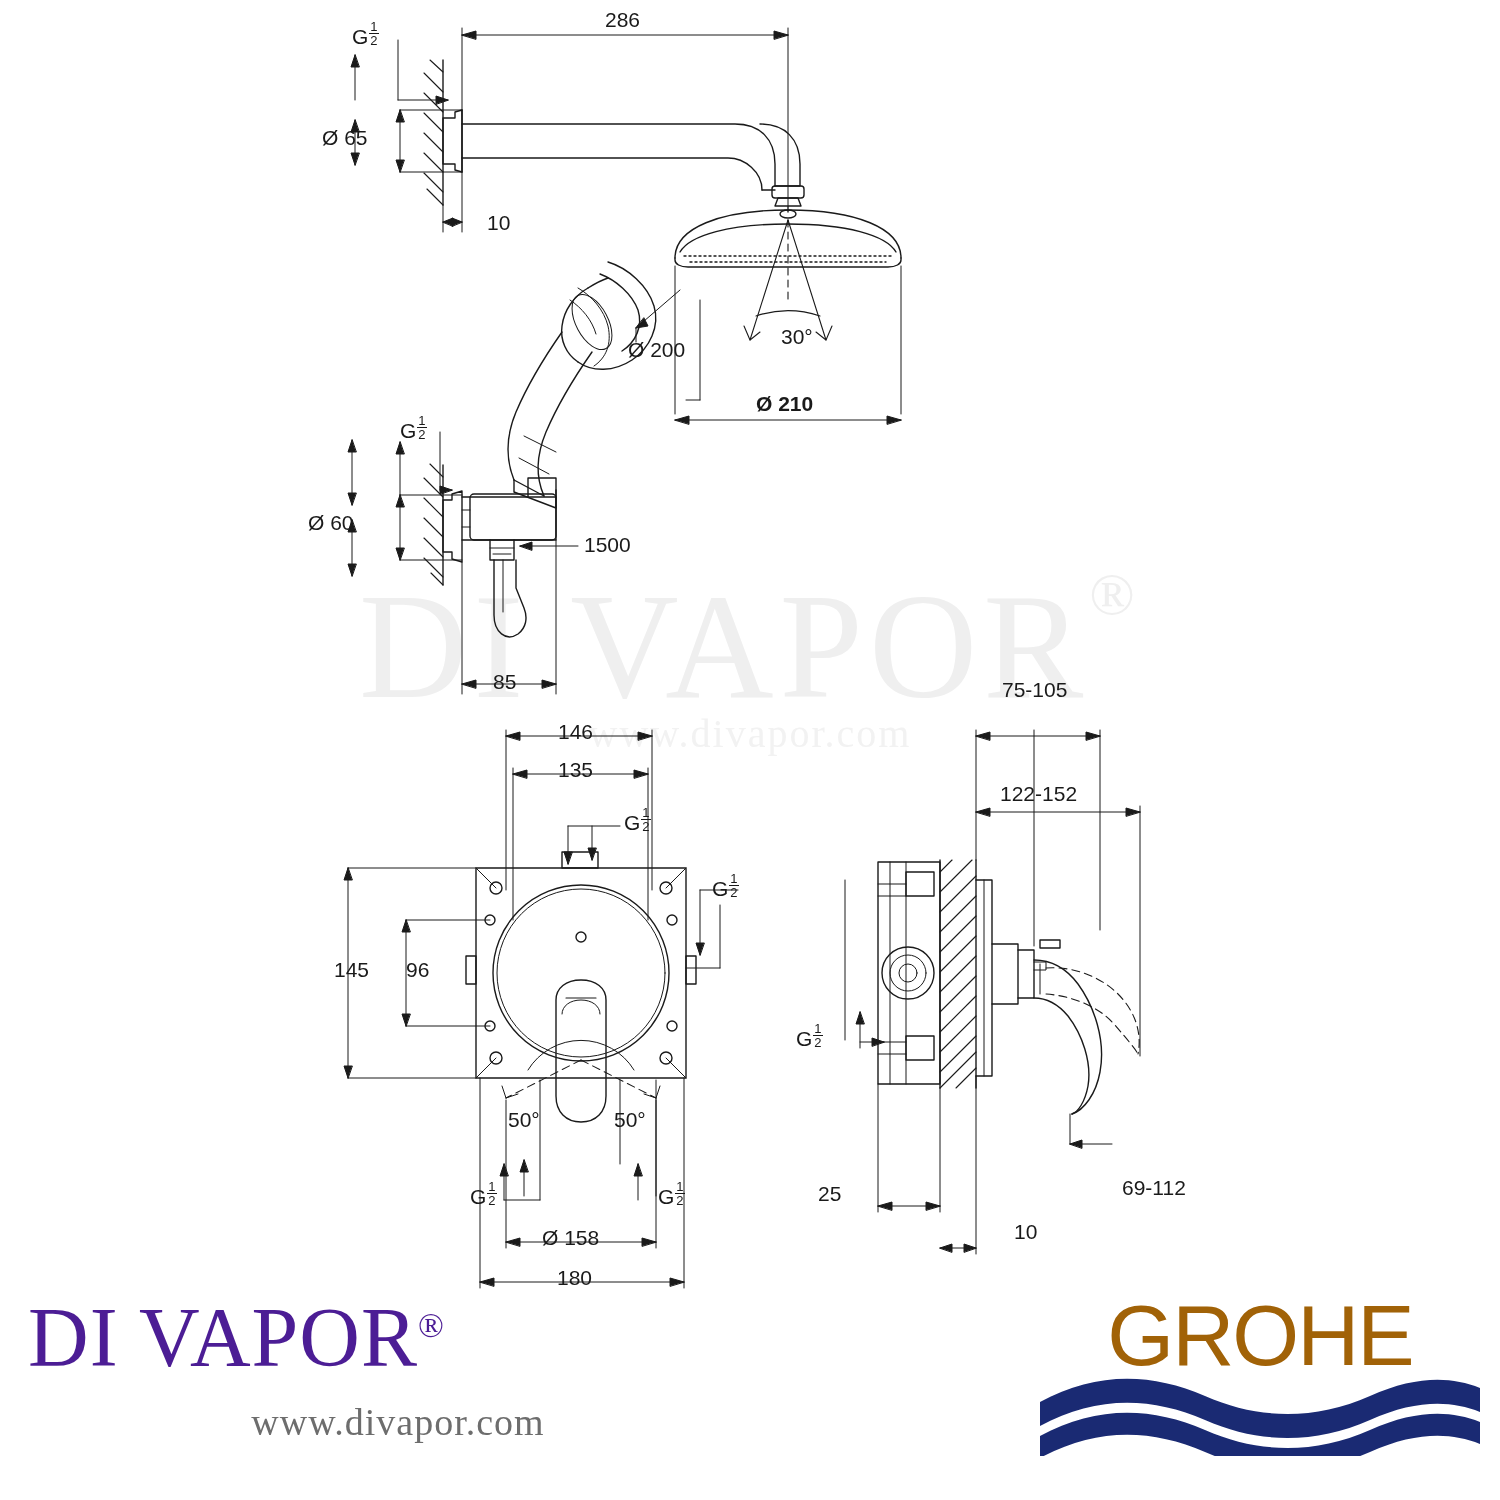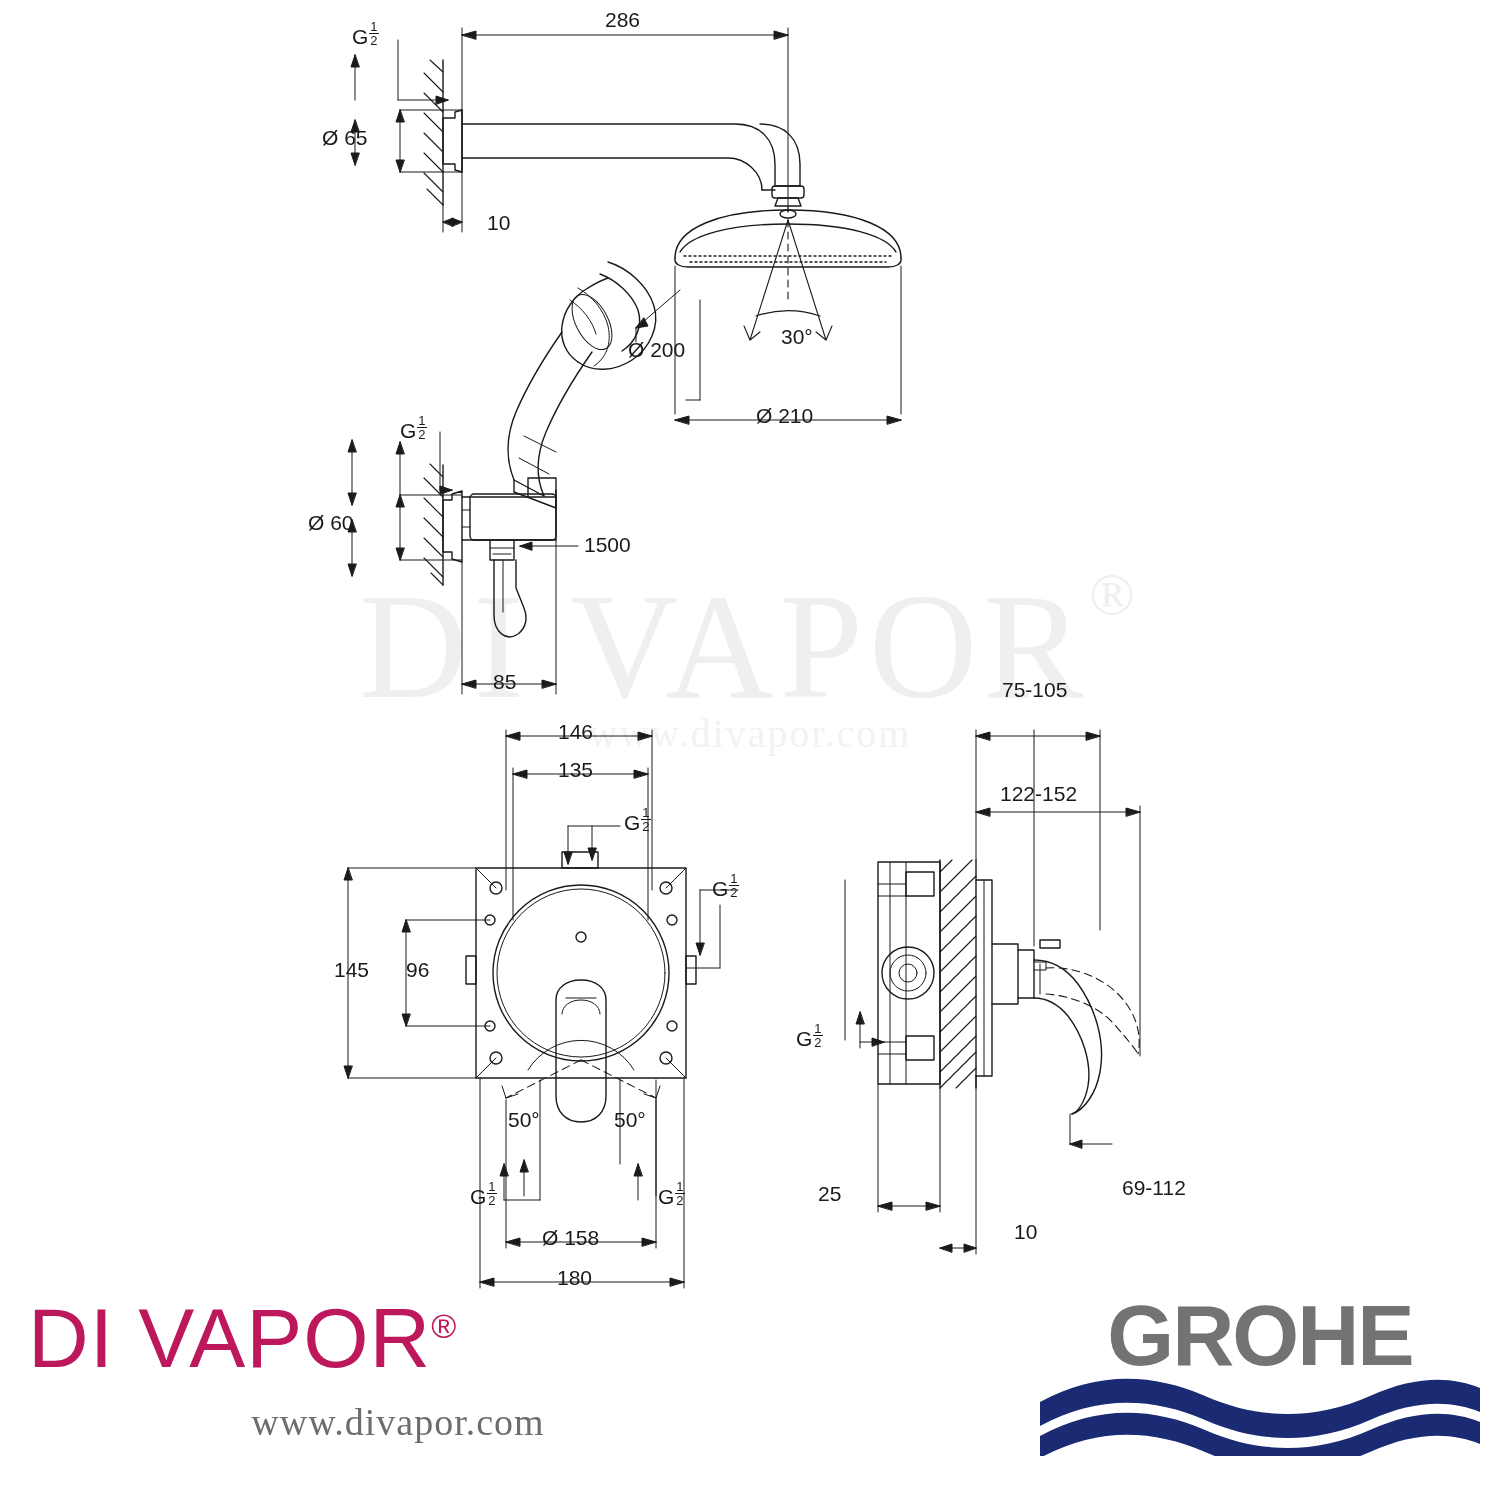--- a/index.html
+++ b/index.html
@@ -59,47 +59,47 @@
   .frac .den { display:block; padding:0 1px; }
 
   
   .divapor {
     position:absolute;
     left:28px; top:1296px;
     width:740px;
     height:160px;
   }
   .divapor-text {
-    font-family:Liberation Sans, sans-serif;
+    font-family:Liberation Serif, serif;
     font-size:84px;
     letter-spacing:1px;
-    color:#be185d;
+    color:#4c1d95;
     white-space:nowrap;
     line-height:1;
   }
   .divapor-text .reg { font-size:34px; vertical-align:super; }
   .divapor-url {
     margin-top:20px;
     text-align:center;
     font-family:"Liberation Serif", serif;
     font-size:38px;
     letter-spacing:1px;
     color:#6d6d6d;
   }
   .grohe {
     position:absolute;
     left:1040px; top:1292px;
     width:440px; height:170px;
   }
   .grohe-word {
     font-family:"Liberation Sans", sans-serif;
-    font-weight:bold;
+    font-weight:normal;
     font-size:86px;
     letter-spacing:-2px;
-    color:#737373;
+    color:#a16207;
     line-height:1;
     text-align:center;
   }
 </style>
 </head>
 <body>
 
 <div class="canvas">
 
   <div class="wm">
@@ -434,21 +434,21 @@
   </svg>
 
   <div class="dimtext" style="left:352px; top:20px;">
     <span>G</span><span class="frac"><span class="num">1</span><span class="den">2</span></span>
   </div>
   <div class="dimtext" style="left:605px; top:8px;">286</div>
   <div class="dimtext" style="left:322px; top:126px;">Ø 65</div>
   <div class="dimtext" style="left:487px; top:211px;">10</div>
   <div class="dimtext" style="left:781px; top:325px;">30°</div>
   <div class="dimtext" style="left:628px; top:338px;">Ø 200</div>
-  <div class="dimtext" style="left:756px; top:404px;">Ø 210</div>
+  <div class="dimtext" style="left:756px; top:392px;font-weight:bold;">Ø 210</div>
 
   <div class="dimtext" style="left:400px; top:414px;">
     <span>G</span><span class="frac"><span class="num">1</span><span class="den">2</span></span>
   </div>
   <div class="dimtext" style="left:308px; top:511px;">Ø 60</div>
   <div class="dimtext" style="left:584px; top:533px;">1500</div>
   <div class="dimtext" style="left:493px; top:670px;">85</div>
 
   <div class="dimtext" style="left:558px; top:720px;">146</div>
   <div class="dimtext" style="left:558px; top:758px;text-align:right;">135</div>

